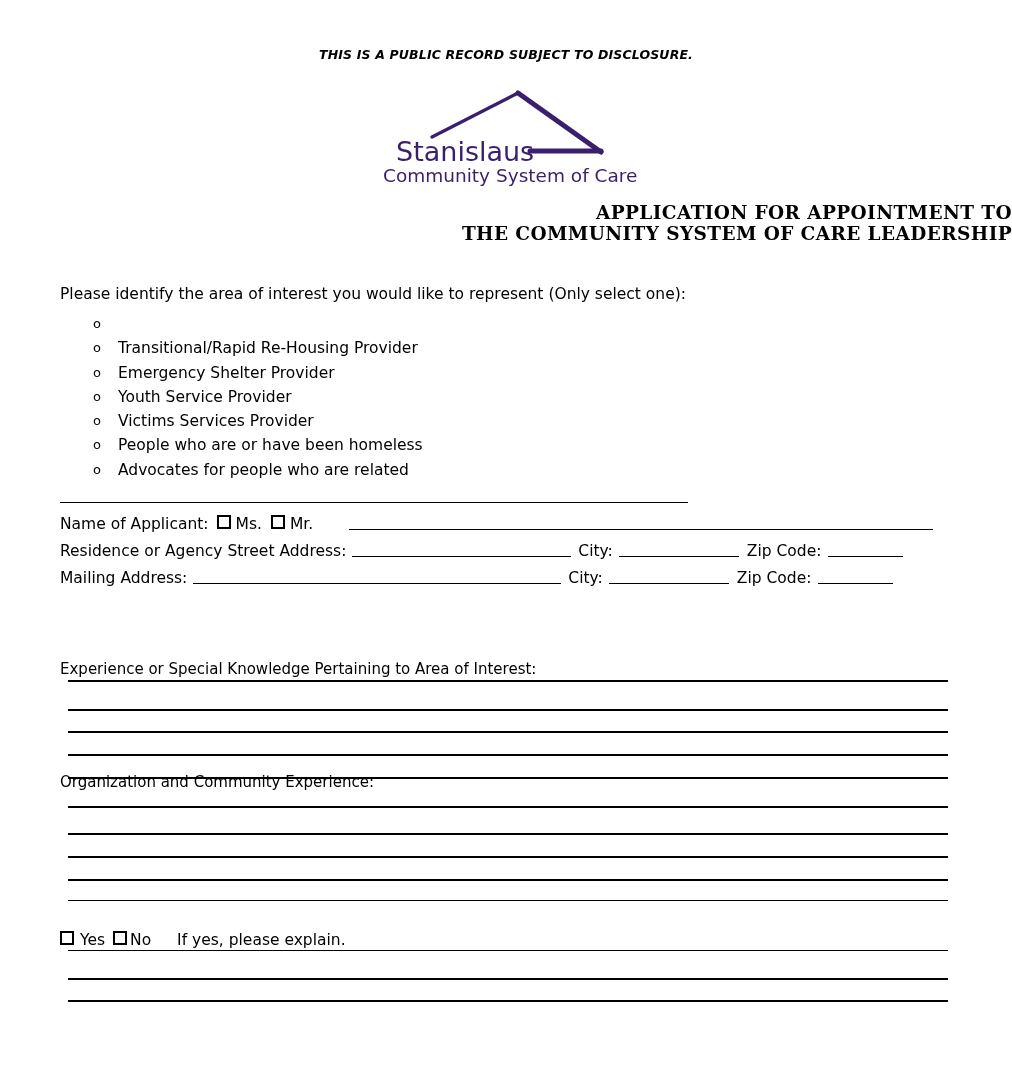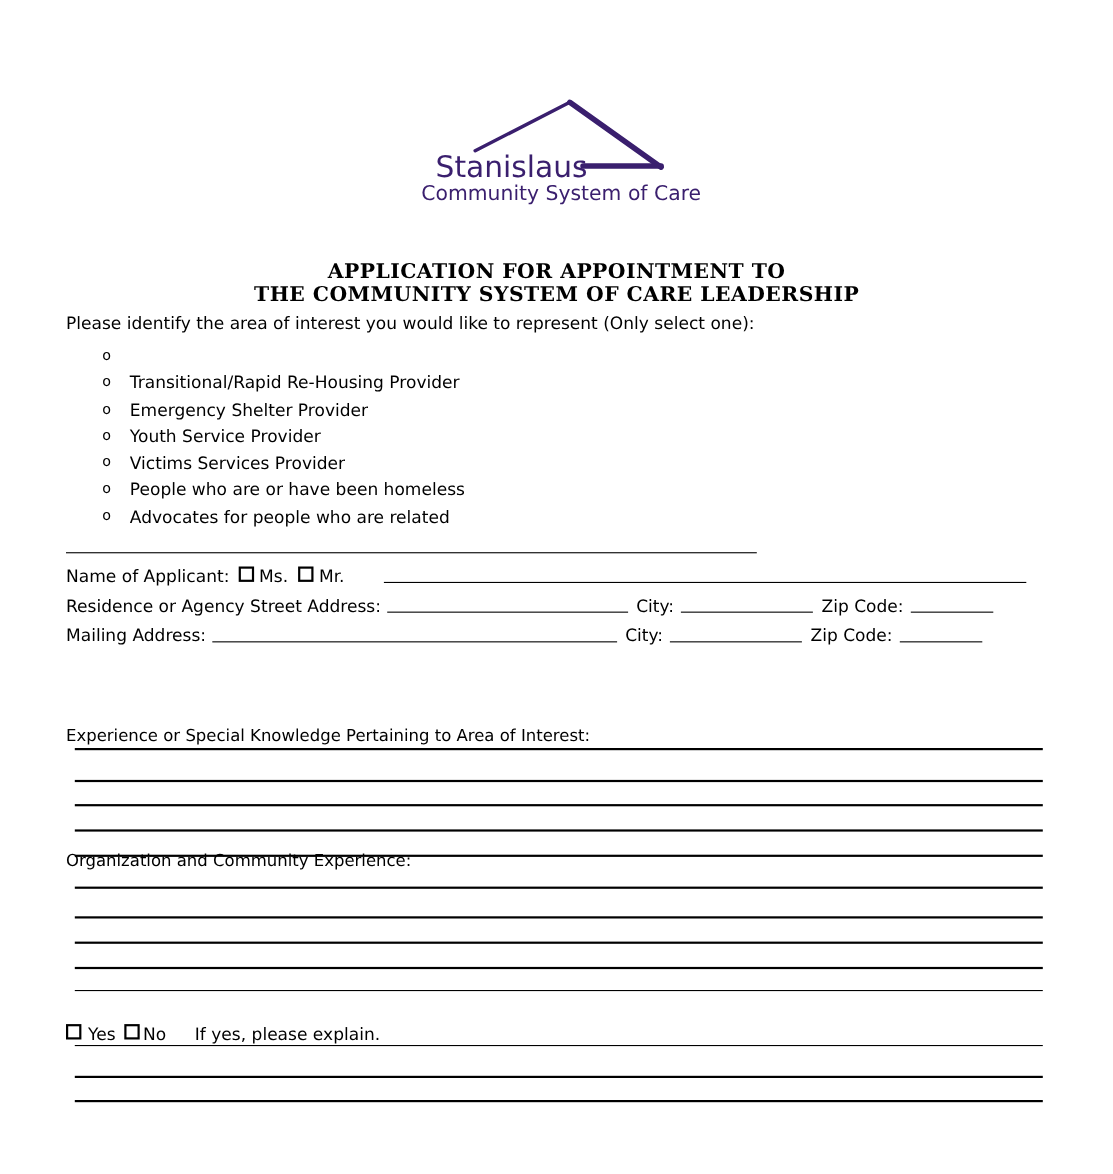--- a/index.html
+++ b/index.html
@@ -51,27 +51,26 @@
     font-size: 18.5px;
     fill: #3a1f6e;
   }
 
   
   .doc-title {
     position: absolute;
     top: 202px;
     left: 0;
     width: 1012px;
-    text-align: center;
+    text-align: right;
     font-family: "DejaVu Serif", serif;
     font-weight: bold;
     font-size: 18.5px;
     line-height: 21px;
     letter-spacing: 0.4px;
-    margin-top: 35px;
   }
   .doc-title div { white-space: nowrap; }
 
   
   .intro {
     position: absolute;
     top: 285px;
     left: 60px;
     font-size: 15.5px;
   }
@@ -139,20 +138,21 @@
     height: 0;
     border-top: 2.3px solid #000;
   }
   .rule.thin { border-top-width: 1.6px; }
 </style>
 </head>
 <body>
 
 <div class="page">
 
+  <div class="public-record">THIS IS A PUBLIC RECORD SUBJECT TO DISCLOSURE.</div>
 
   <div class="logo">
     <svg width="280" height="105" viewBox="0 0 280 105" xmlns="http://www.w3.org/2000/svg">
       <path d="M 52 52 L 138 8" stroke="#3a1f6e" stroke-width="3.2" fill="none" stroke-linecap="round"></path>
       <path d="M 138 8 L 221 67" stroke="#3a1f6e" stroke-width="5" fill="none" stroke-linecap="round"></path>
       <path d="M 150 66 L 221 66" stroke="#3a1f6e" stroke-width="5" fill="none" stroke-linecap="round"></path>
       <text class="logo-word1" x="16" y="76">Stanislaus</text>
       <text class="logo-word2" x="3" y="97">Community System of Care</text>
     </svg>
   </div>

